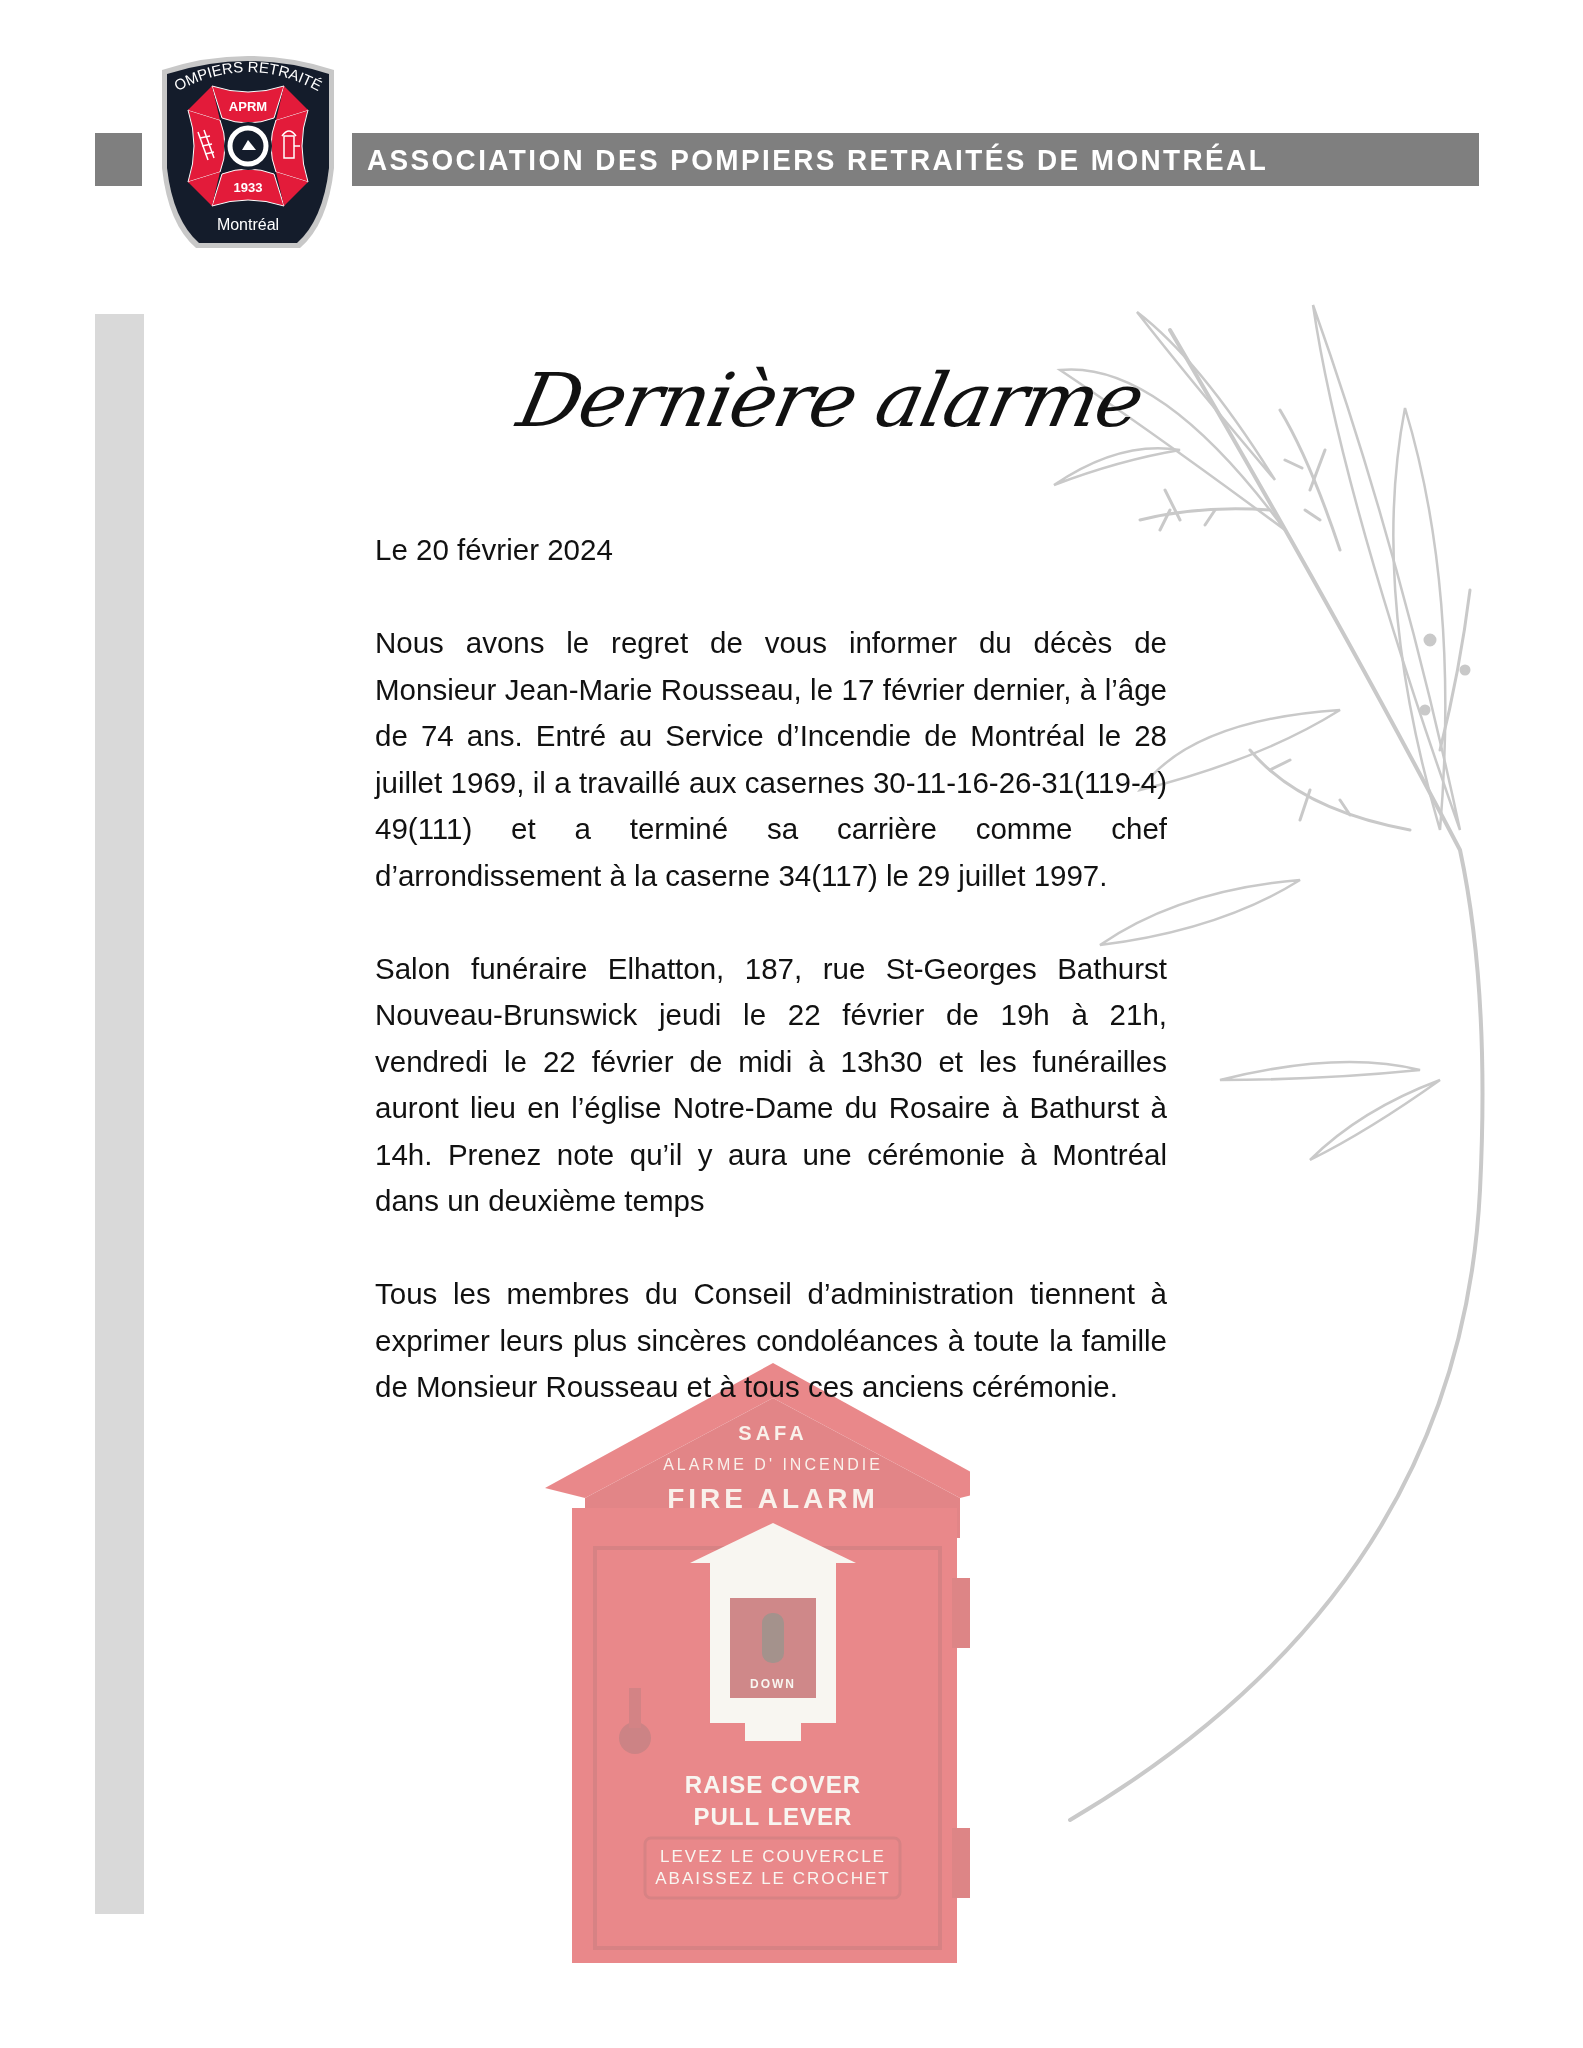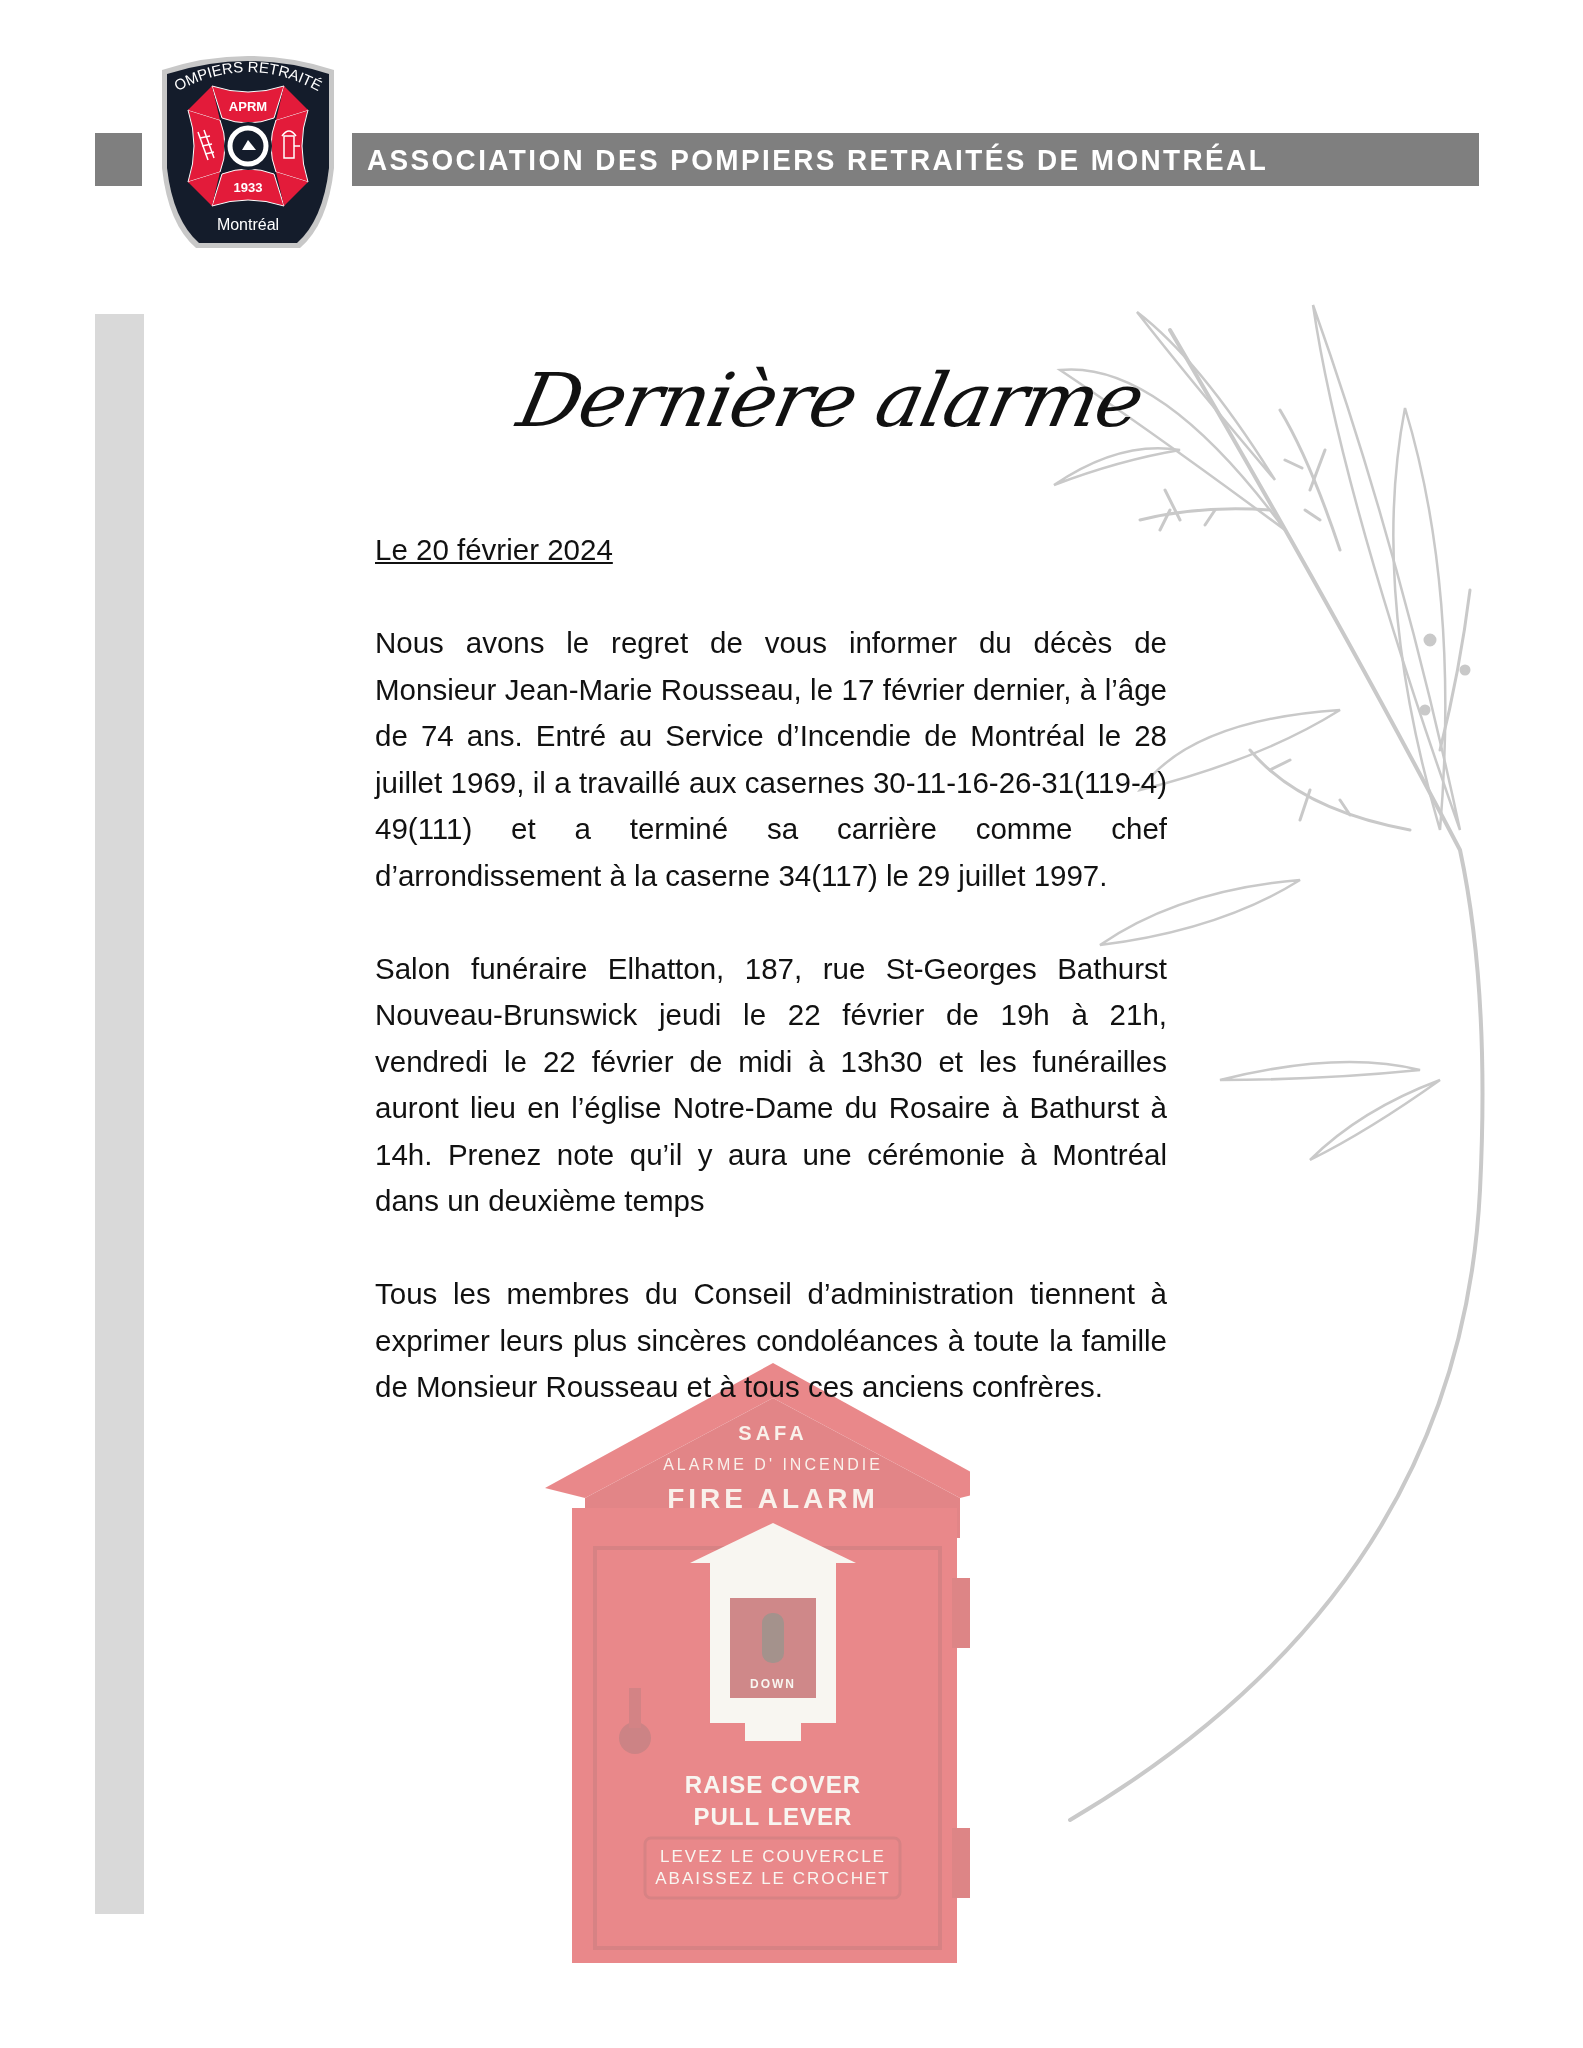--- a/index.html
+++ b/index.html
@@ -27,21 +27,21 @@
       letter-spacing: -2px; line-height: 120px;
     }
     #plant { left: 1040px; top: 290px; width: 520px; height: 1560px; }
     #alarm { left: 540px; top: 1358px; width: 430px; height: 610px; opacity: 0.55; }
     #body-text {
       left: 375px; top: 527px; width: 792px;
       font-size: 29.5px; line-height: 46.5px; color: #111111;
       text-align: justify;
     }
     #body-text p { margin: 0 0 46.5px 0; text-align-last: left; }
-    #body-text p.date { text-align: right; text-decoration: underline; }
+    #body-text p.date { text-align: right; }
   </style>
 </head>
 <body>
 
 <div class="abs gray-block" id="left-stub"></div>
 
 <div class="abs gray-block" id="header-bar">
   <span id="header-title">ASSOCIATION DES POMPIERS RETRAITÉS DE MONTRÉAL</span>
 </div>
 
@@ -157,14 +157,14 @@
     <text x="233" y="526" text-anchor="middle" font-family="Liberation Sans, sans-serif" font-size="17" fill="#f4efe6" letter-spacing="2">ABAISSEZ LE CROCHET</text>
   </svg>
 </div>
 
 <div class="abs" id="title">Dernière alarme</div>
 
 <div class="abs" id="body-text">
   <p class="date">Le 20 février 2024</p>
   <p>Nous avons le regret de vous informer du décès de Monsieur Jean-Marie Rousseau, le 17 février dernier, à l’âge de 74 ans. Entré au Service d’Incendie de Montréal le 28 juillet 1969, il a travaillé aux casernes 30-11-16-26-31(119-4) 49(111) et a terminé sa carrière comme chef d’arrondissement à la caserne 34(117) le 29 juillet 1997.</p>
   <p>Salon funéraire Elhatton, 187, rue St-Georges Bathurst Nouveau-Brunswick jeudi le 22 février de 19h à 21h, vendredi le 22 février de midi à 13h30 et les funérailles auront lieu en l’église Notre-Dame du Rosaire à Bathurst à 14h. Prenez note qu’il y aura une cérémonie à Montréal dans un deuxième temps</p>
-  <p>Tous les membres du Conseil d’administration tiennent à exprimer leurs plus sincères condoléances à toute la famille de Monsieur Rousseau et à tous ces anciens confrères.</p>
+  <p>Tous les membres du Conseil d’administration tiennent à exprimer leurs plus sincères condoléances à toute la famille de Monsieur Rousseau et à tous ces anciens cérémonie.</p>
 </div>
 
 </body></html>

